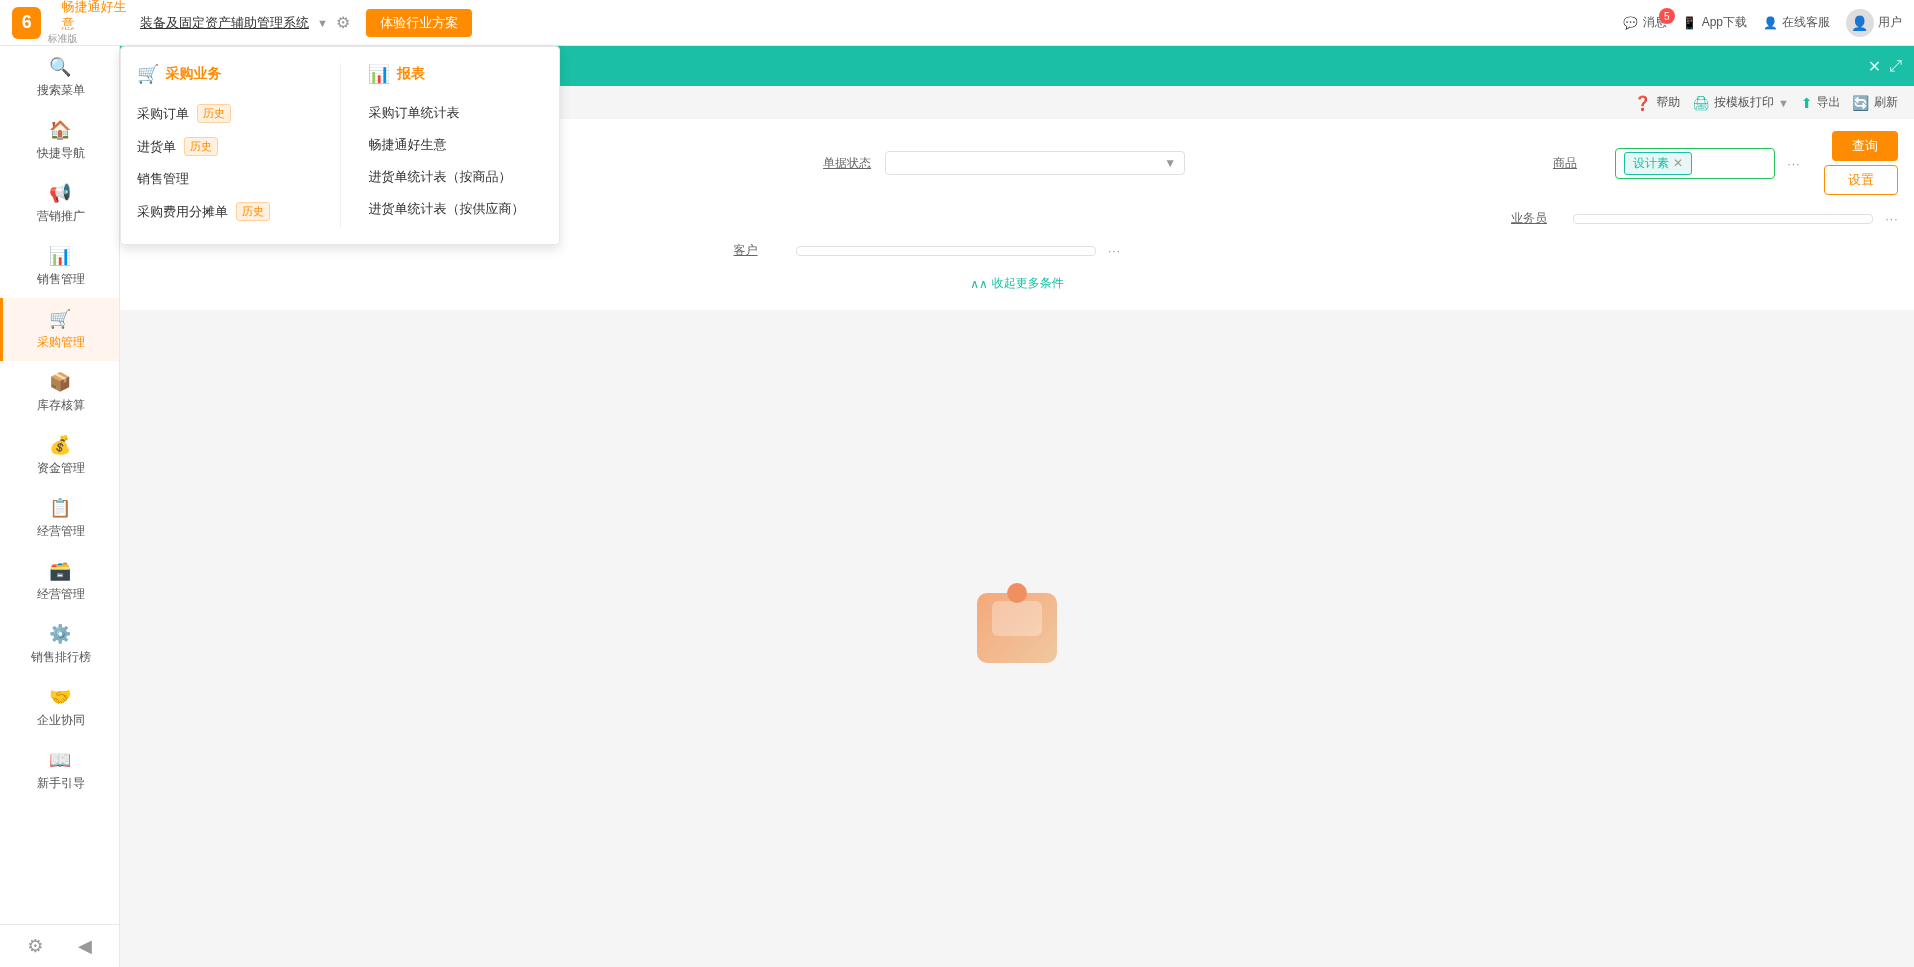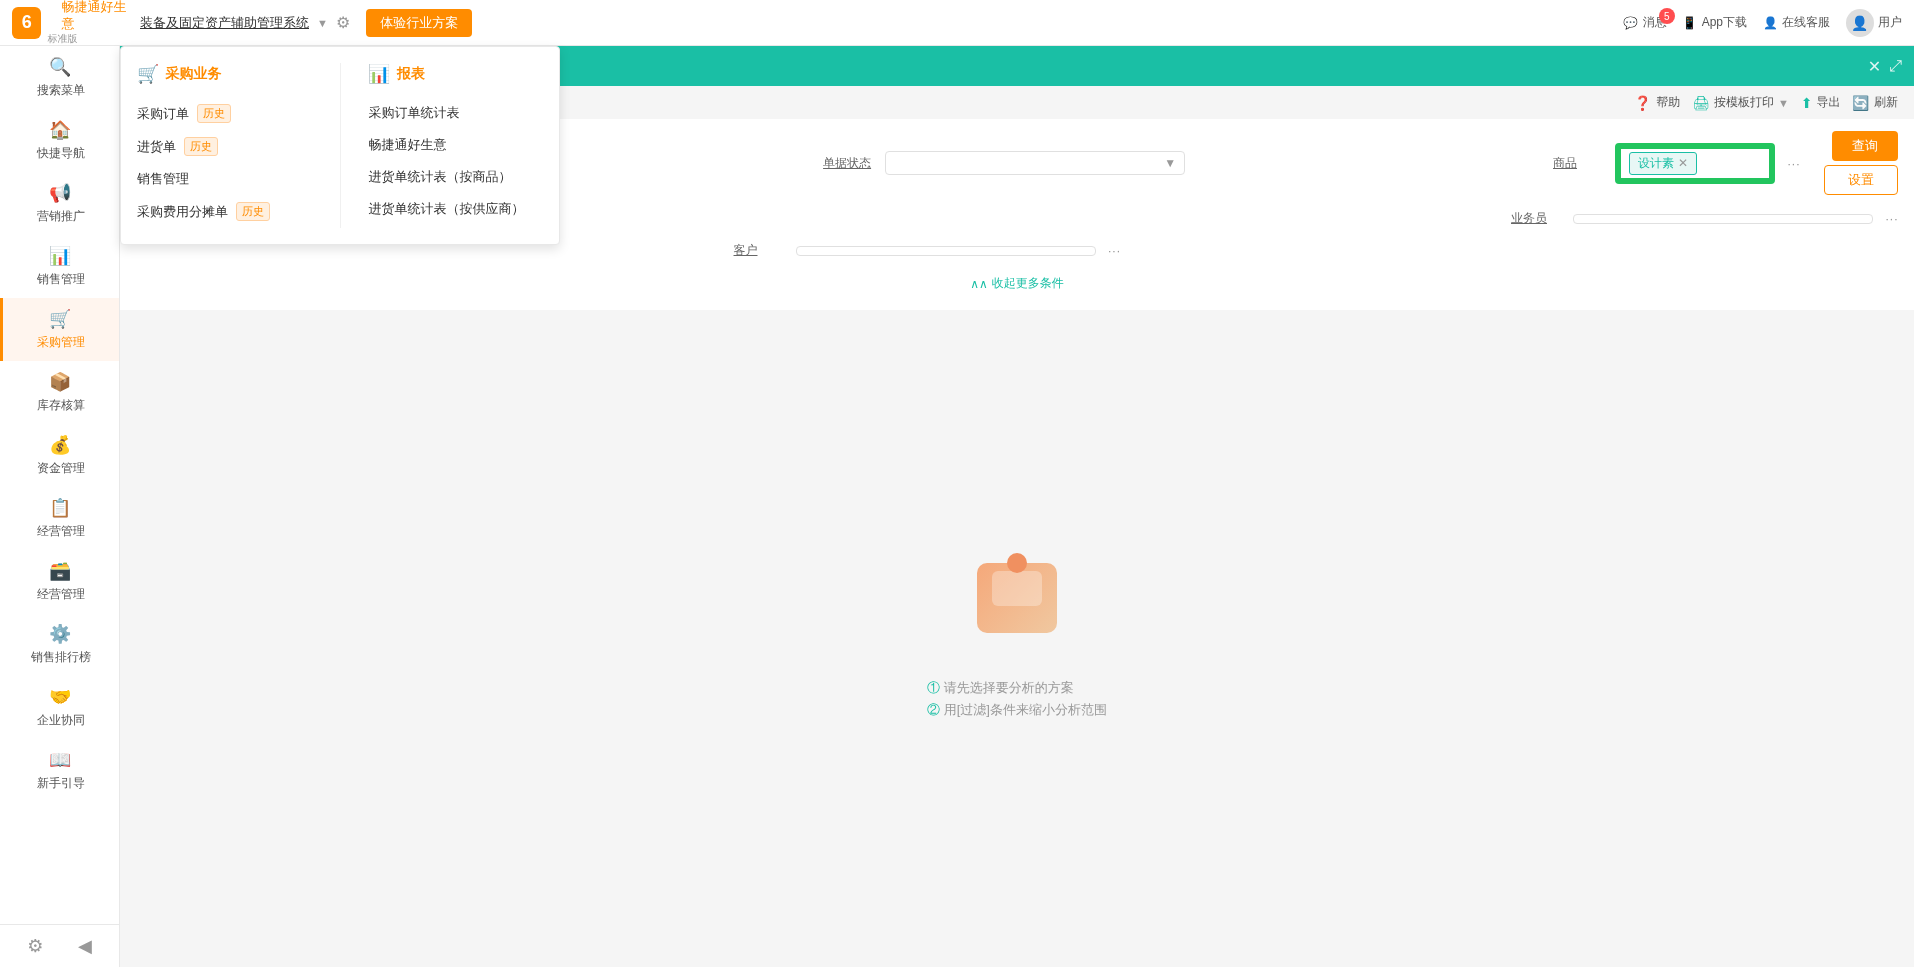--- a/index.html
+++ b/index.html
@@ -386,21 +386,21 @@
             <span style="font-size:12px;color:#999;">自定义</span>
           </div>
           <div style="flex:1;"></div>
           <span class="filter-label">单据状态</span>
           <div class="filter-control" style="min-width:300px;">
             <span></span>
             <span class="arrow">▼</span>
           </div>
           <div style="flex:1;"></div>
           <span class="filter-label">商品</span>
-          <div style="display:flex;align-items:center;gap:6px;border:6px solid #22c55e;border-radius:4px;padding:3px 8px;min-width:160px;">
+          <div style="display:flex;align-items:center;gap:6px;border:1px solid #22c55e;border-radius:4px;padding:3px 8px;min-width:160px;">
             <span class="filter-tag">
               <span>设计素</span>
               <span class="close">✕</span>
             </span>
           </div>
           <span class="filter-dots">···</span>
           <div style="display:flex;flex-direction:column;gap:4px;margin-left:12px;">
             <button class="query-btn">查询</button>
             <button class="settings-btn">设置</button>
           </div>
@@ -441,30 +441,20 @@
       </div>
 
       <div class="empty-state">
         <div style="position:relative;width:120px;height:100px;">
 
           <div style="width:80px;height:70px;background:linear-gradient(135deg,#f5a87a,#f0c8a0);border-radius:10px;margin:0 auto;position:relative;">
             <div style="width:50px;height:35px;background:rgba(255,255,255,0.3);border-radius:6px;position:absolute;top:8px;left:15px;"></div>
             <div style="width:20px;height:20px;background:#f09060;border-radius:50%;position:absolute;top:-10px;left:30px;"></div>
           </div>
         </div>
-        <div class="empty-text">
-          <p>
-            <span style="color:#1abfa5;">①</span>
-            <span>请先选择要分析的方案</span>
-          </p>
-          <p>
-            <span style="color:#1abfa5;">②</span>
-            <span>用[过滤]条件来缩小分析范围</span>
-          </p>
-        </div>
       </div>
 
     </div>
   </div>
 
 </div>
 
 <div class="dropdown-menu" id="purchase-dropdown" style="left:120px; top:46px;">
 
   <div class="dropdown-col">

